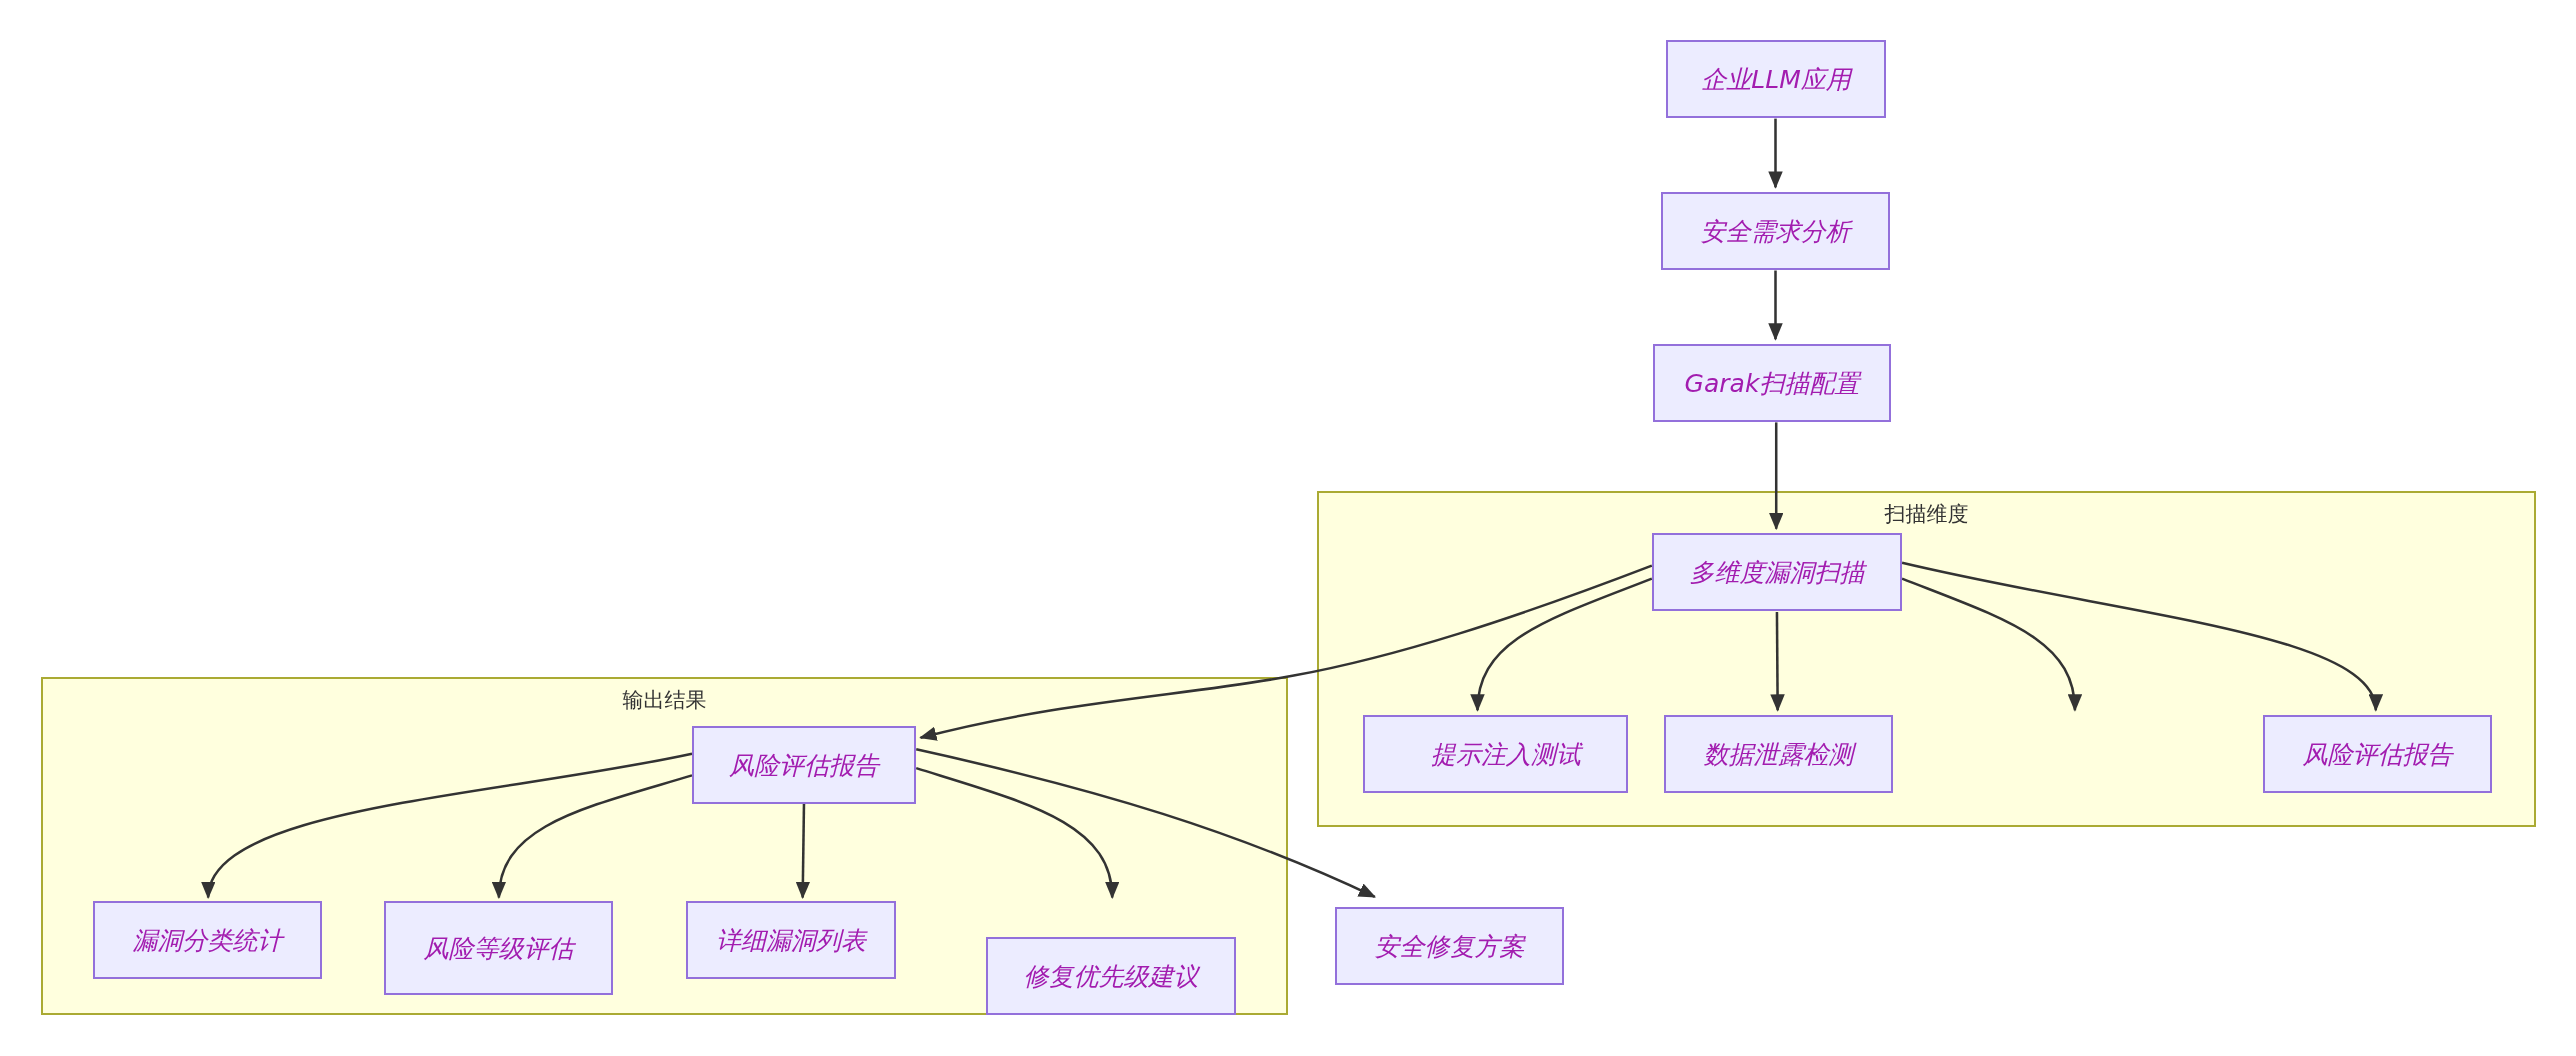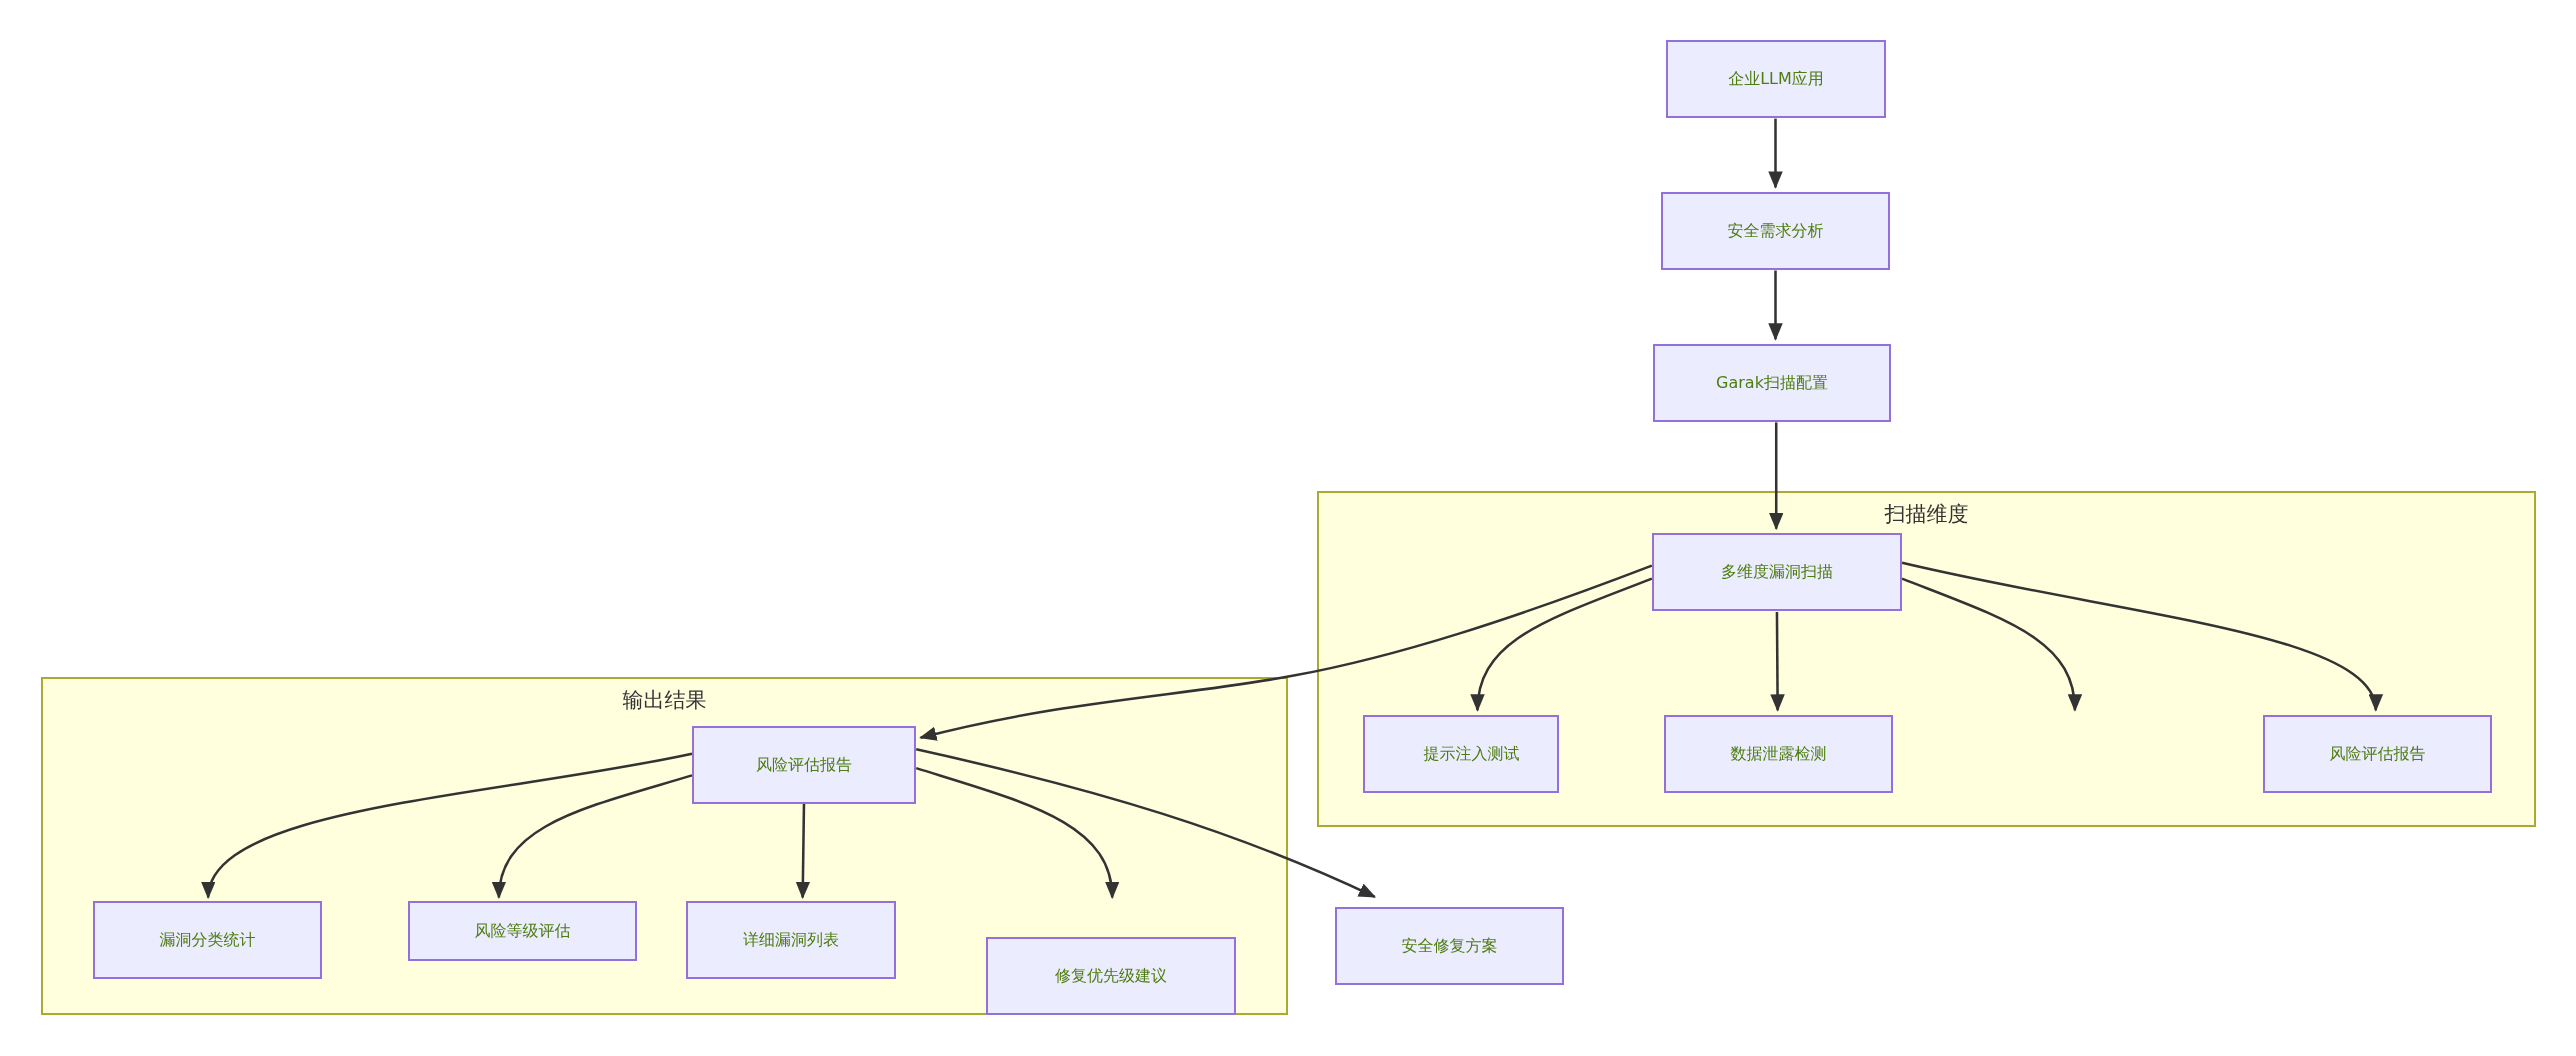--- a/index.html
+++ b/index.html
@@ -43,28 +43,29 @@
   #edge-layer path.edge {
     fill: none;
     stroke: #333333;
     stroke-width: 3.5px;
   }
   .node {
     position: absolute;
     background: #ECECFF;
     border: 2.2px solid #9370DB;
     box-sizing: border-box;
-    color: #4d7c0f;
-    font-size: 16px;
+    color: #a21caf;
+    font-size: 25px;
     display: flex;
     align-items: center;
     justify-content: center;
     text-align: center;
     white-space: nowrap;
     z-index: 3;
+    font-style: italic;
   }
 </style>
 </head>
 <body>
 
 <div id="diagram">
 
   <div class="cluster" style="left:1317px; top:491px; width:1219px; height:336px;"></div>
   <div class="cluster-label" style="left:1317px; top:500px; width:1219px;">扫描维度</div>
 
@@ -89,24 +90,24 @@
     <path class="edge" d="M 956 1072 C 810 1116, 689 1140, 689 1241" marker-end="url(#arrow)"></path>
     <path class="edge" d="M 1111 1097 L 1109 1241" marker-end="url(#arrow)"></path>
     <path class="edge" d="M 1266 1062 C 1420 1110, 1537 1138, 1537 1241" marker-end="url(#arrow)"></path>
     <path class="edge" d="M 1266 1036 C 1520 1092, 1710 1150, 1900 1240" marker-end="url(#arrow)"></path>
   </svg>
 
   <div class="node" style="left:1666px; top:40px;  width:220px; height:78px;">企业LLM应用</div>
   <div class="node" style="left:1661px; top:192px; width:229px; height:78px;">安全需求分析</div>
   <div class="node" style="left:1653px; top:344px; width:238px; height:78px;">Garak扫描配置</div>
   <div class="node" style="left:1652px; top:533px; width:250px; height:78px;">多维度漏洞扫描</div>
-  <div class="node" style="left:1363px; top:715px; width:196px; height:78px;padding-left:21px;">提示注入测试</div>
+  <div class="node" style="left:1363px; top:715px; width:265px; height:78px;padding-left:21px;">提示注入测试</div>
   <div class="node" style="left:1664px; top:715px; width:229px; height:78px;">数据泄露检测</div>
   <div class="node" style="left:2263px; top:715px; width:229px; height:78px;">风险评估报告</div>
   <div class="node" style="left:692px;  top:715px; width:224px; height:78px;margin-top:11px;">风险评估报告</div>
   <div class="node" style="left:93px;  top:901px; width:229px; height:78px;">漏洞分类统计</div>
-  <div class="node" style="left:384px;  top:901px; width:229px; height:60px;margin-left:24px;">风险等级评估</div>
+  <div class="node" style="left:384px;  top:901px; width:229px; height:94px;">风险等级评估</div>
   <div class="node" style="left:686px;  top:901px; width:210px; height:78px;">详细漏洞列表</div>
   <div class="node" style="left:986px; top:901px; width:250px; height:78px;margin-top:36px;">修复优先级建议</div>
   <div class="node" style="left:1335px; top:901px; width:229px; height:78px;margin-top:6px;">安全修复方案</div>
 
 </div>
 
 
 </body></html>

